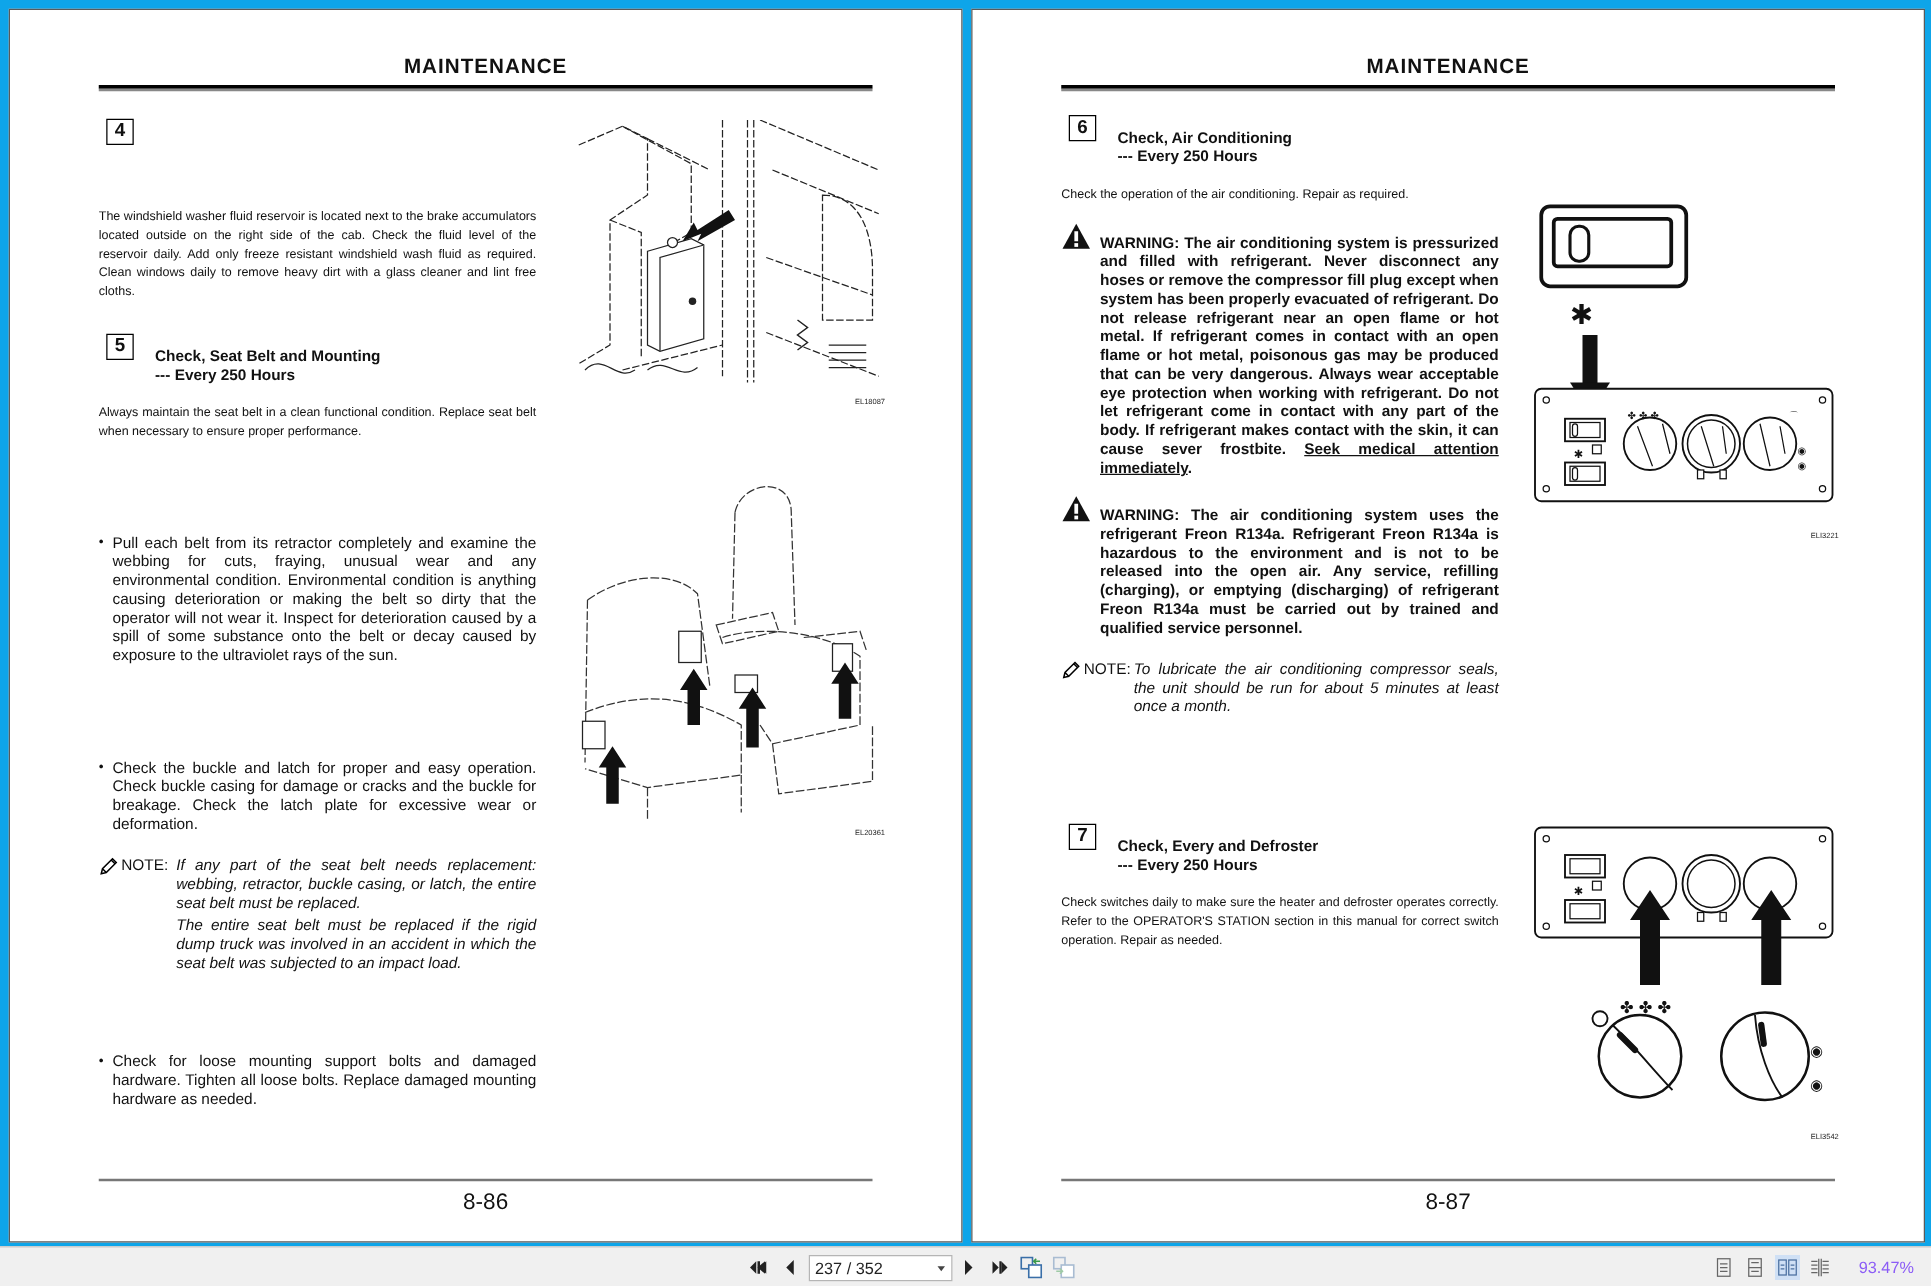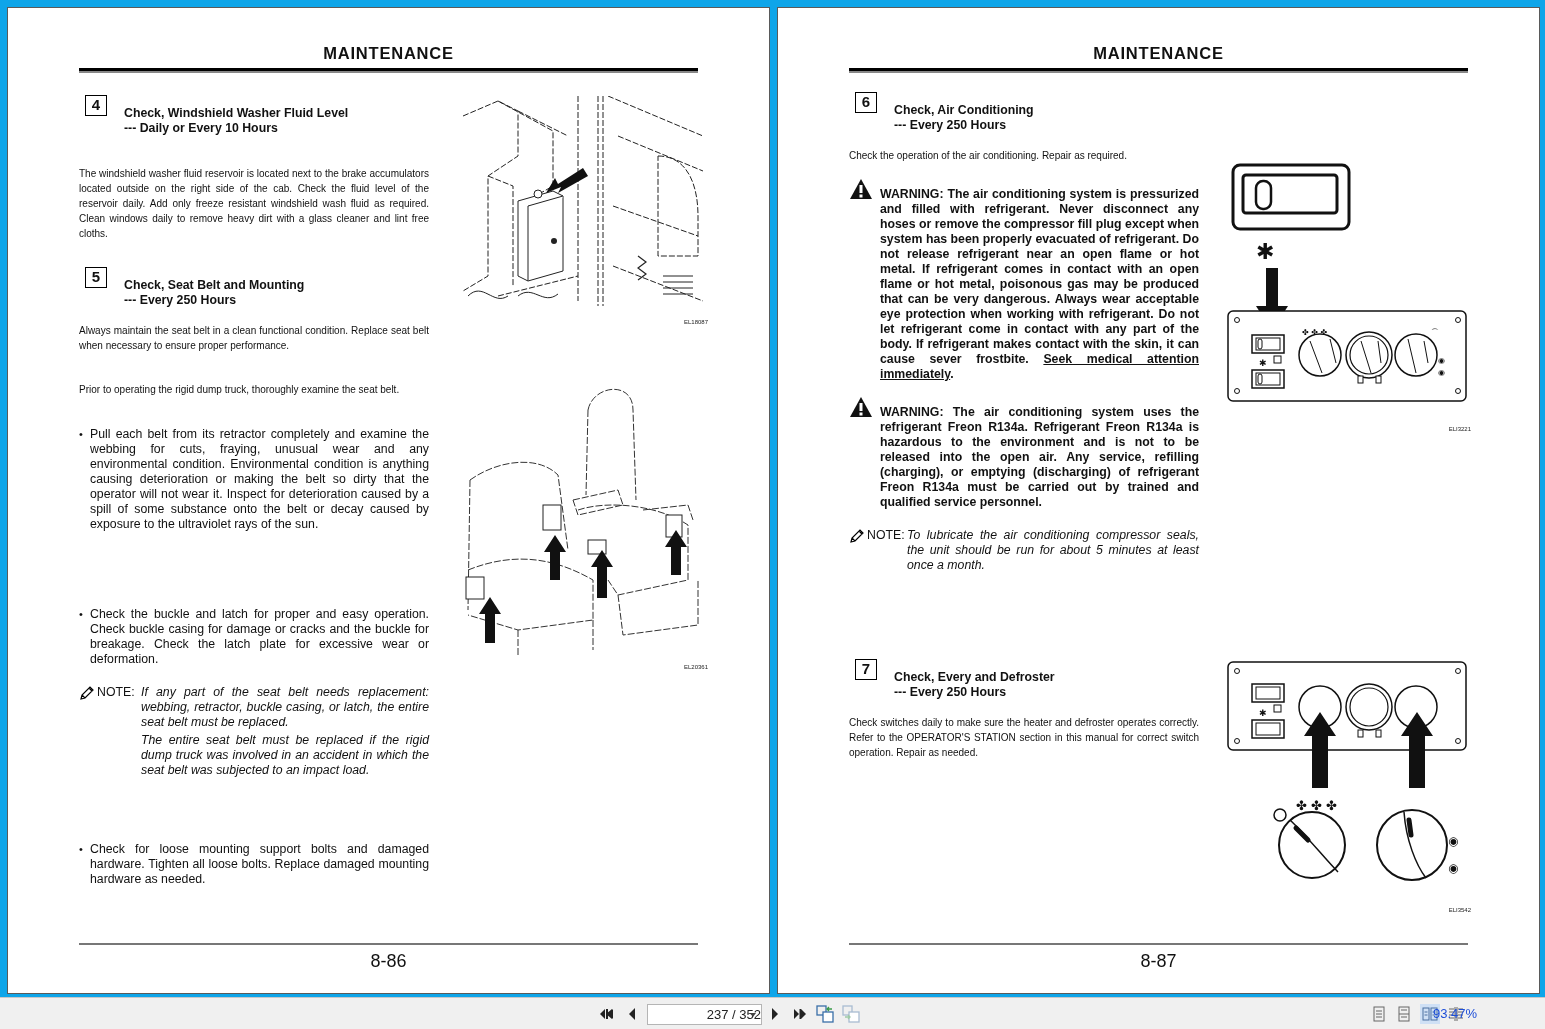--- a/index.html
+++ b/index.html
@@ -24,49 +24,44 @@
   .note { position: absolute; font-size: 12.3px; line-height: 15px; font-style: italic; }
   .note .lbl { position: absolute; left: 0; top: 0; font-style: normal; }
   .note .body { margin-left: 62px; text-align: justify; }
   .note .body p { margin-bottom: 3px; }
   .note-icon { position: absolute; left: -18px; top: 0; width: 16px; height: 16px; }
   .fig { position: absolute; }
   .fig-id { position: absolute; font-size: 6px; color: #222; }
 
   .toolbar { position: absolute; left: 0; top: 997px; width: 1545px; height: 32px; background: #f0f0f0; border-top: 1px solid #c8c8c8; }
   .tb-btn { position: absolute; top: 7px; width: 18px; height: 18px; display: flex; align-items: center; justify-content: center; cursor: pointer; }
-  .page-select { position: absolute; left: 647px; top: 6px; width: 115px; height: 21px; border: 1px solid #b5b5b5; background: #fff; font-size: 13px; padding-left: 4px; line-height: 19px; color: #222; text-align: right; }
+  .page-select { position: absolute; left: 647px; top: 6px; width: 115px; height: 21px; border: 1px solid #b5b5b5; background: #fff; font-size: 13px; padding-left: 4px; line-height: 19px; color: #222; }
   .page-select .arrow { position: absolute; right: 5px; top: 8px; width: 0; height: 0; border-left: 3px solid transparent; border-right: 3px solid transparent; border-top: 4px solid #444; }
   .view-btn { position: absolute; top: 6px; width: 20px; height: 20px; display: flex; align-items: center; justify-content: center; }
   .view-btn.active { background: #cfe0f5; }
-  .zoom-level { position: absolute; left: 1433px; top: 8px; font-size: 13px; color: #1d4ed8; }
+  .zoom-level { position: absolute; left: 1487px; top: 8px; font-size: 13px; color: #8b5cf6; }
 </style>
 </head>
 <body>
 
 <div class="viewer">
 
   <div class="page left">
     <div class="page-header">MAINTENANCE</div>
     <div class="header-rule"></div>
 
     <div class="step-box" style="left:77px;top:87px;">4</div>
-    <div class="step-title" style="left:116px;top:98px;">
-      <div>Check, Windshield Washer Fluid Level</div>
-      <div>--- Daily or Every 10 Hours</div>
-    </div>
     <div class="para" style="left:71px;top:158px;width:350px;">The windshield washer fluid reservoir is located next to the brake accumulators located outside on the right side of the cab. Check the fluid level of the reservoir daily. Add only freeze resistant windshield wash fluid as required. Clean windows daily to remove heavy dirt with a glass cleaner and lint free cloths.</div>
 
     <div class="step-box" style="left:77px;top:259px;">5</div>
     <div class="step-title" style="left:116px;top:270px;">
       <div>Check, Seat Belt and Mounting</div>
       <div>--- Every 250 Hours</div>
     </div>
     <div class="para" style="left:71px;top:315px;width:350px;">Always maintain the seat belt in a clean functional condition. Replace seat belt when necessary to ensure proper performance.</div>
-    <div class="para" style="left:71px;top:374px;width:350px;">Prior to operating the rigid dump truck, thoroughly examine the seat belt.</div>
 
     <div class="bullet" style="left:71px;top:419px;width:350px;">Pull each belt from its retractor completely and examine the webbing for cuts, fraying, unusual wear and any environmental condition. Environmental condition is anything causing deterioration or making the belt so dirty that the operator will not wear it. Inspect for deterioration caused by a spill of some substance onto the belt or decay caused by exposure to the ultraviolet rays of the sun.</div>
     <div class="bullet" style="left:71px;top:599px;width:350px;">Check the buckle and latch for proper and easy operation. Check buckle casing for damage or cracks and the buckle for breakage. Check the latch plate for excessive wear or deformation.</div>
 
     <div class="note" style="left:89px;top:677px;width:332px;">
       <svg class="note-icon" viewBox="0 0 16 16">
           <path d="M2 14 L3 10 L11 2 L14 5 L6 13 Z M3 10 L6 13 M10 3 L13 6" fill="none" stroke="#000" stroke-width="1.2"></path>
         </svg>
       <span class="lbl">NOTE:</span>
       <div class="body" style="margin-left:44px;">

